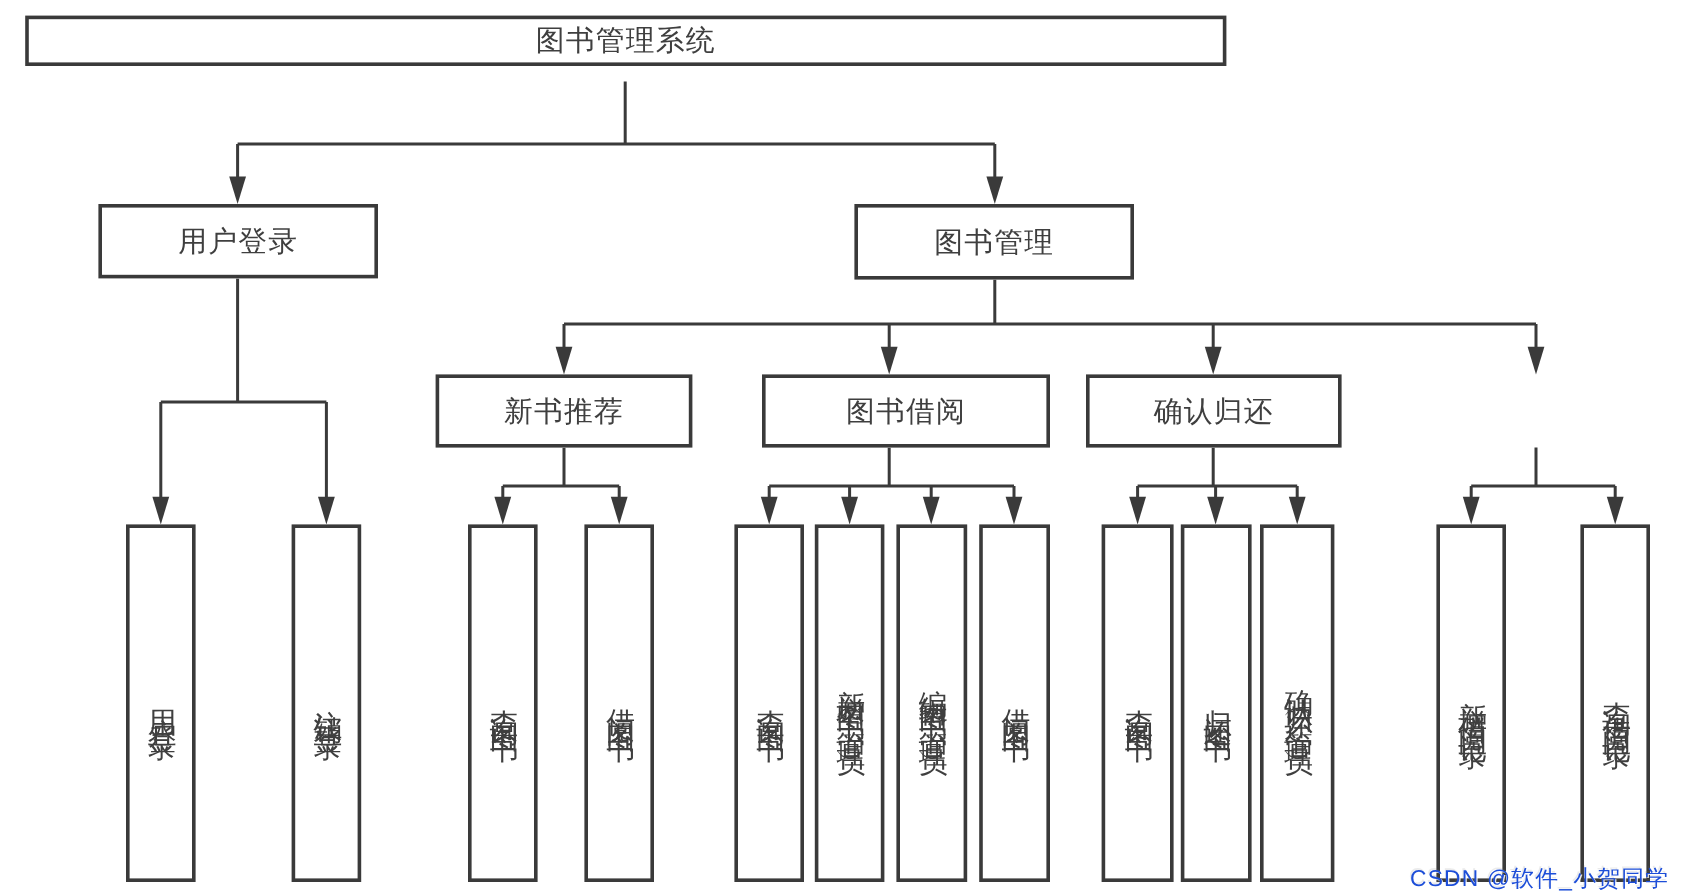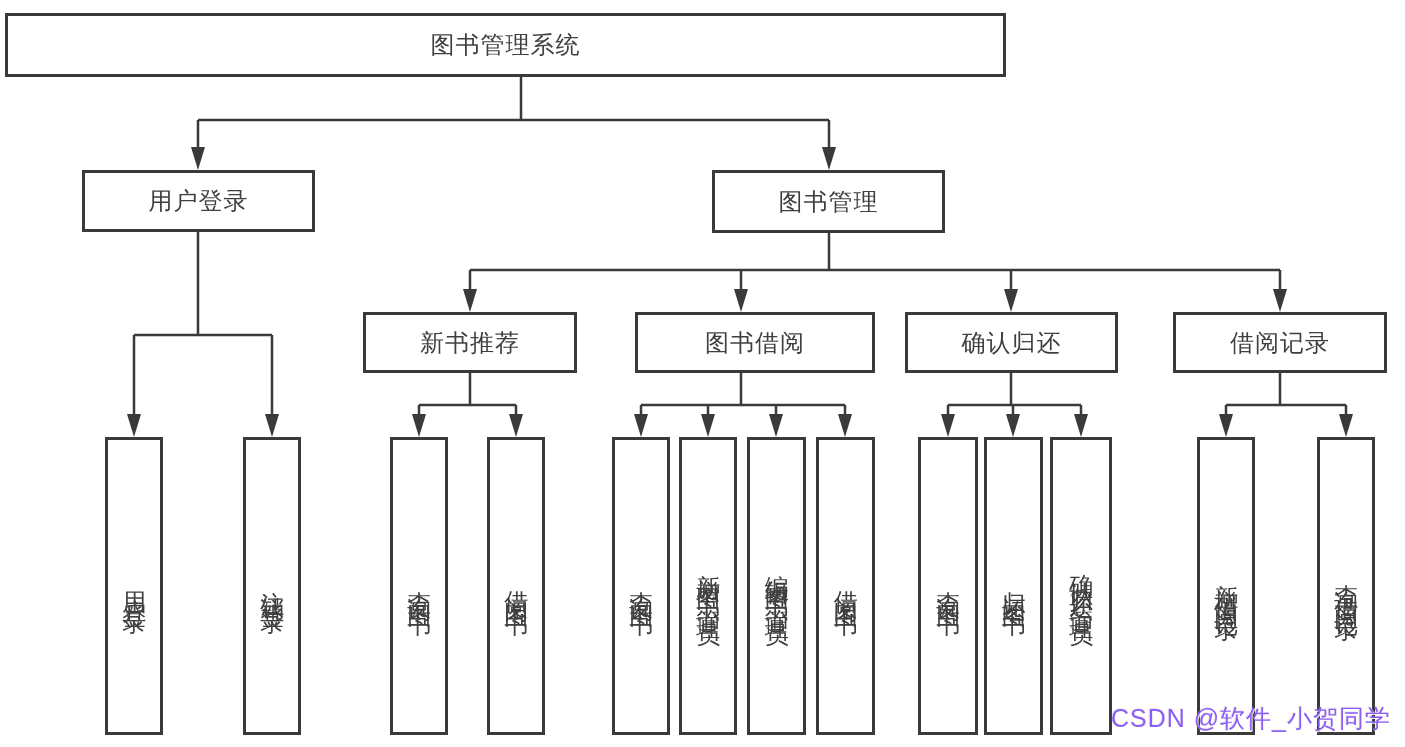--- a/index.html
+++ b/index.html
@@ -14,21 +14,21 @@
     display:flex;align-items:center;justify-content:center;z-index:2;
     color:#3f3f3f;
   }
   .hbox span{font-size:24px;letter-spacing:1px;white-space:nowrap;}
   .vbox{top:437px;height:298px;}
   .vtext{
     writing-mode:vertical-rl;text-orientation:mixed;
     font-size:24px;letter-spacing:7px;line-height:1.1;white-space:nowrap;
   }
   
-  #root{left:5px;top:13px;width:1001px;height:64px;}
+  #root{left:21px;top:13px;width:1001px;height:42px;}
   
   #n-login{left:82px;top:170px;width:233px;height:62px;}
   #n-mgmt{left:712px;top:170px;width:233px;height:63px;}
   
   .lvl3{top:312px;height:61px;}
   #n-newbook{left:363px;width:214px;}
   #n-borrow{left:635px;width:240px;}
   #n-current{left:905px;width:213px;}
   #n-records{left:1173px;width:214px;}
   
@@ -39,22 +39,22 @@
   #g3c1{left:612px;width:58px;}
   #g3c2{left:679px;width:58px;}
   #g3c3{left:747px;width:59px;}
   #g3c4{left:816px;width:59px;}
   #g4c1{left:918px;width:60px;}
   #g4c2{left:984px;width:59px;}
   #g4c3{left:1050px;width:62px;}
   #g5c1{left:1197px;width:58px;}
   #g5c2{left:1317px;width:58px;}
   .watermark{
-    position:absolute;right:14px;bottom:12px;z-index:5;
-    font-size:25px;color:#8b5cf6;letter-spacing:1px;
+    position:absolute;right:14px;bottom:2px;z-index:5;
+    font-size:19px;color:#1d4ed8;letter-spacing:1px;
     text-shadow:1px 1px 0 rgba(255,255,255,.85), -1px -1px 0 rgba(120,120,120,.15);
   }
 </style>
 </head>
 <body>
 
 <div class="canvas">
 
   <svg width="1405" height="747" viewBox="0 0 1405 747">
     <g stroke="#3a3a3a" stroke-width="2.5" fill="none">
@@ -102,23 +102,20 @@
 
   <div class="hbox lvl3" id="n-newbook">
     <span>新书推荐</span>
   </div>
   <div class="hbox lvl3" id="n-borrow">
     <span>图书借阅</span>
   </div>
   <div class="hbox lvl3" id="n-current">
     <span>确认归还</span>
   </div>
-  <div class="hbox lvl3" id="n-records">
-    <span>借阅记录</span>
-  </div>
 
   <div class="vbox" id="g1c1">
     <span class="vtext">用户登录</span>
   </div>
   <div class="vbox" id="g1c2">
     <span class="vtext">注销登录</span>
   </div>
 
   <div class="vbox" id="g2c1">
     <span class="vtext">查询图书</span>

